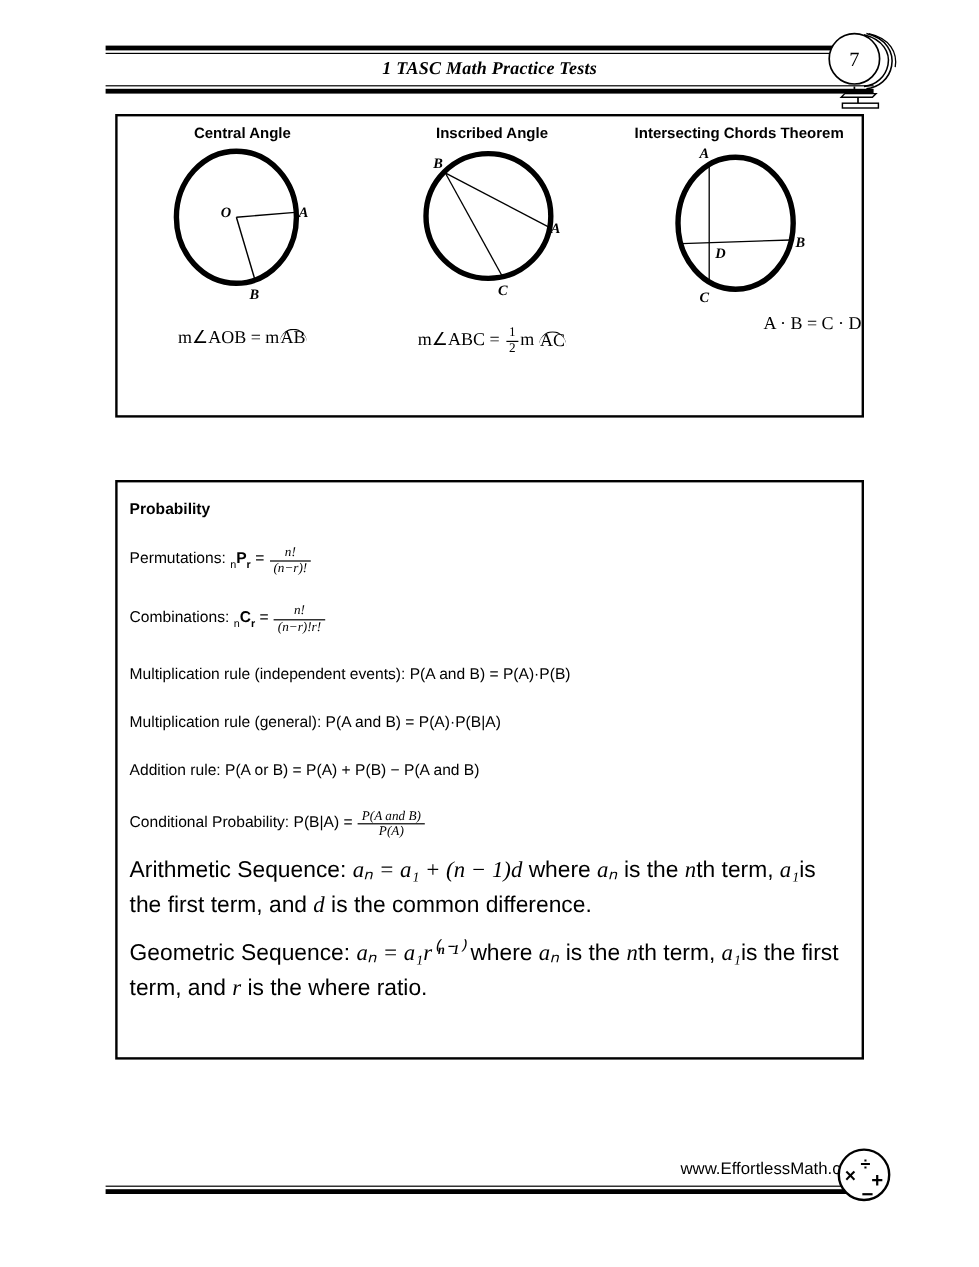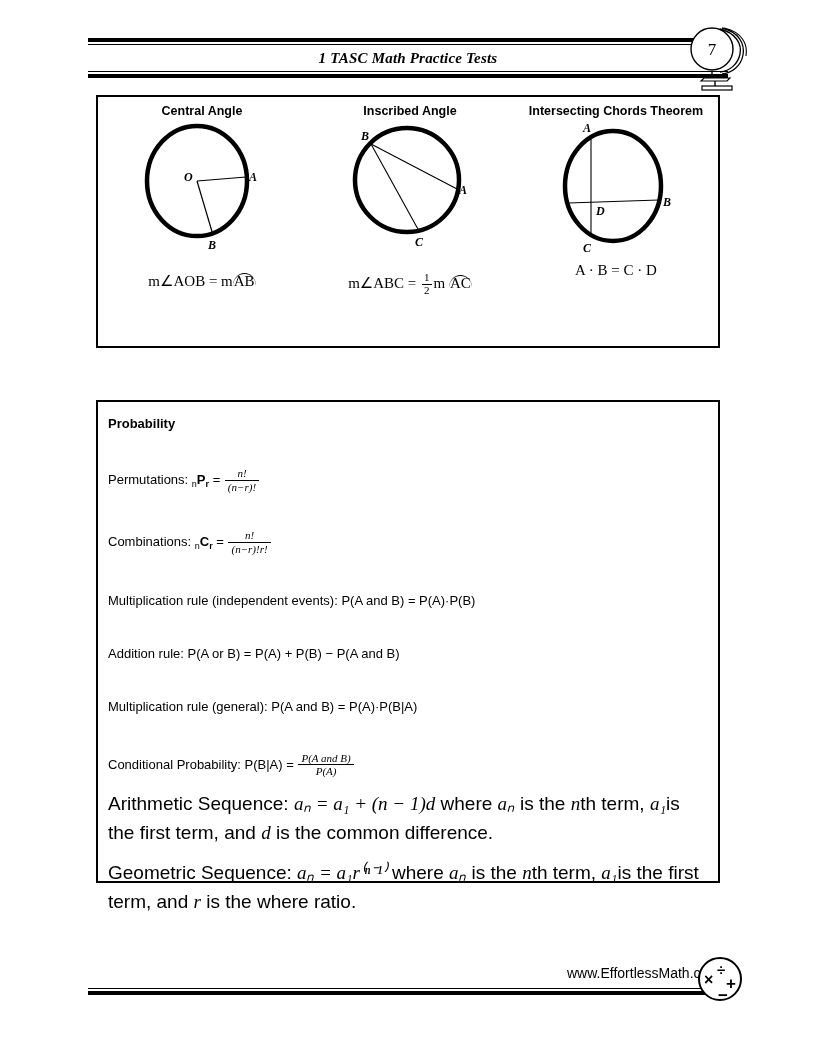--- a/index.html
+++ b/index.html
@@ -139,21 +139,21 @@
     padding: 12px 12px 0 10px;
   }
   .prob-heading {
     font-size: 13px;
     font-weight: bold;
     margin: 2px 0 12px 0;
   }
   .prob-line {
     font-size: 13px;
     line-height: 1.34;
-    margin-top: 36px;
+    margin-top: 23px;
     white-space: nowrap;
   }
   .prob-para {
     font-size: 19px;
     line-height: 1.5;
     margin-top: 12px;
     white-space: normal;
   }
   .math {
     font-family: "Liberation Serif", serif;
@@ -264,41 +264,41 @@
       <svg width="130" height="140" viewBox="0 0 130 140">
         <ellipse cx="62" cy="68" rx="48" ry="55" fill="#fff" stroke="#000" stroke-width="4.5"></ellipse>
         <line x1="40" y1="18" x2="40" y2="118" stroke="#000" stroke-width="1.1"></line>
         <line x1="17" y1="85" x2="108" y2="82" stroke="#000" stroke-width="1.1"></line>
         <text x="32" y="14" font-family="Liberation Serif, serif" font-size="12" font-style="italic" font-weight="bold">A</text>
         <text x="112" y="88" font-family="Liberation Serif, serif" font-size="12" font-style="italic" font-weight="bold">B</text>
         <text x="32" y="134" font-family="Liberation Serif, serif" font-size="12" font-style="italic" font-weight="bold">C</text>
         <text x="45" y="97" font-family="Liberation Serif, serif" font-size="12" font-style="italic" font-weight="bold">D</text>
       </svg>
     </div>
-    <div class="geo-formula" style="margin-top:-6px;">A · B = C · D</div>
+    <div class="geo-formula" style="margin-top:-6px;text-align:right;">A · B = C · D</div>
   </div>
 </div>
 
 <div class="box" id="probability-box">
 
   <div class="prob-heading">Probability</div>
 
   <div class="prob-line">
     <span>Permutations: </span><sub class="sm">n</sub><span style="font-weight:bold;">P</span><sub class="sm" style="font-weight:bold;">r</sub><span> = </span><span class="bigfrac"><span class="num math">n!</span><span class="den math">(n−r)!</span></span>
   </div>
 
   <div class="prob-line">
     <span>Combinations: </span><sub class="sm">n</sub><span style="font-weight:bold;">C</span><sub class="sm" style="font-weight:bold;">r</sub><span> = </span><span class="bigfrac"><span class="num math">n!</span><span class="den math">(n−r)!r!</span></span>
   </div>
 
   <div class="prob-line">Multiplication rule (independent events): P(A and B) = P(A)·P(B)</div>
 
+  <div class="prob-line">Multiplication rule (general): P(A and B) = P(A)·P(B|A)</div>
+
   <div class="prob-line">Addition rule: P(A or B) = P(A) + P(B) − P(A and B)</div>
-
-  <div class="prob-line">Multiplication rule (general): P(A and B) = P(A)·P(B|A)</div>
 
   <div class="prob-line">
     <span>Conditional Probability: P(B|A) = </span><span class="bigfrac"><span class="num math">P(A and B)</span><span class="den math">P(A)</span></span>
   </div>
 
   <div class="prob-para">
     <span>Arithmetic Sequence: </span><span class="math">aₙ =  a₁ + (n − 1)d</span><span> where </span><span class="math">aₙ</span><span> is the </span><span class="math">n</span><span>th term, </span><span class="math">a₁</span><span>is the first term, and </span><span class="math">d</span><span> is the common difference.</span>
   </div>
 
   <div class="prob-para">

